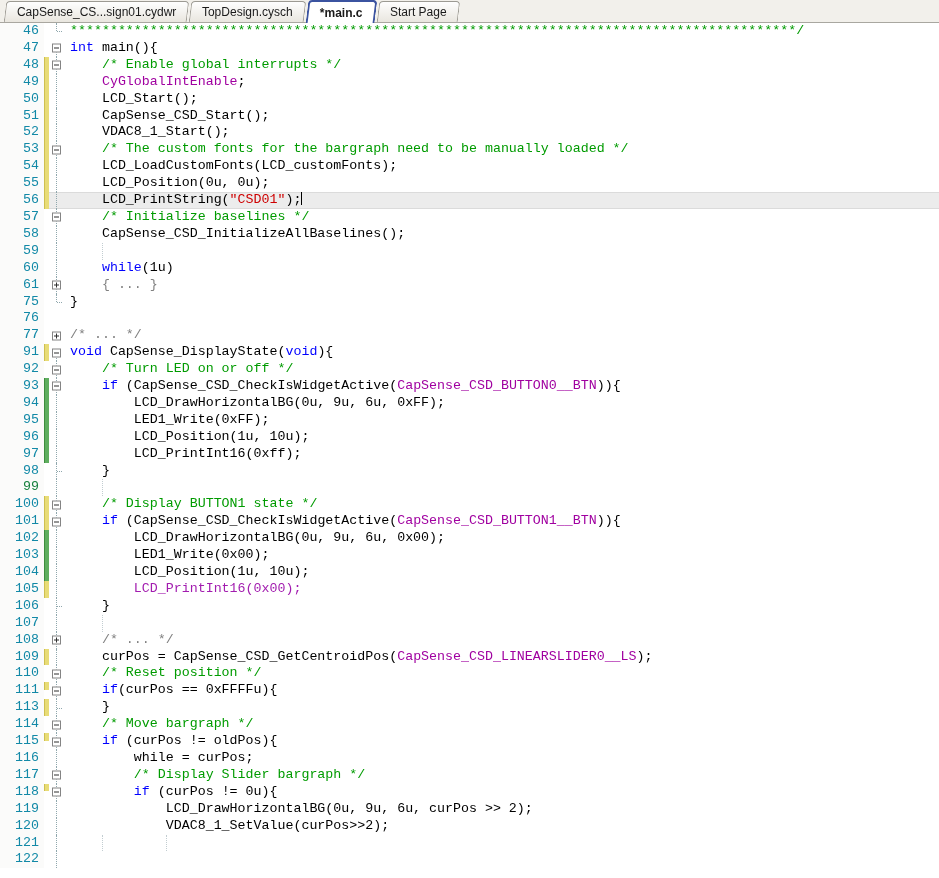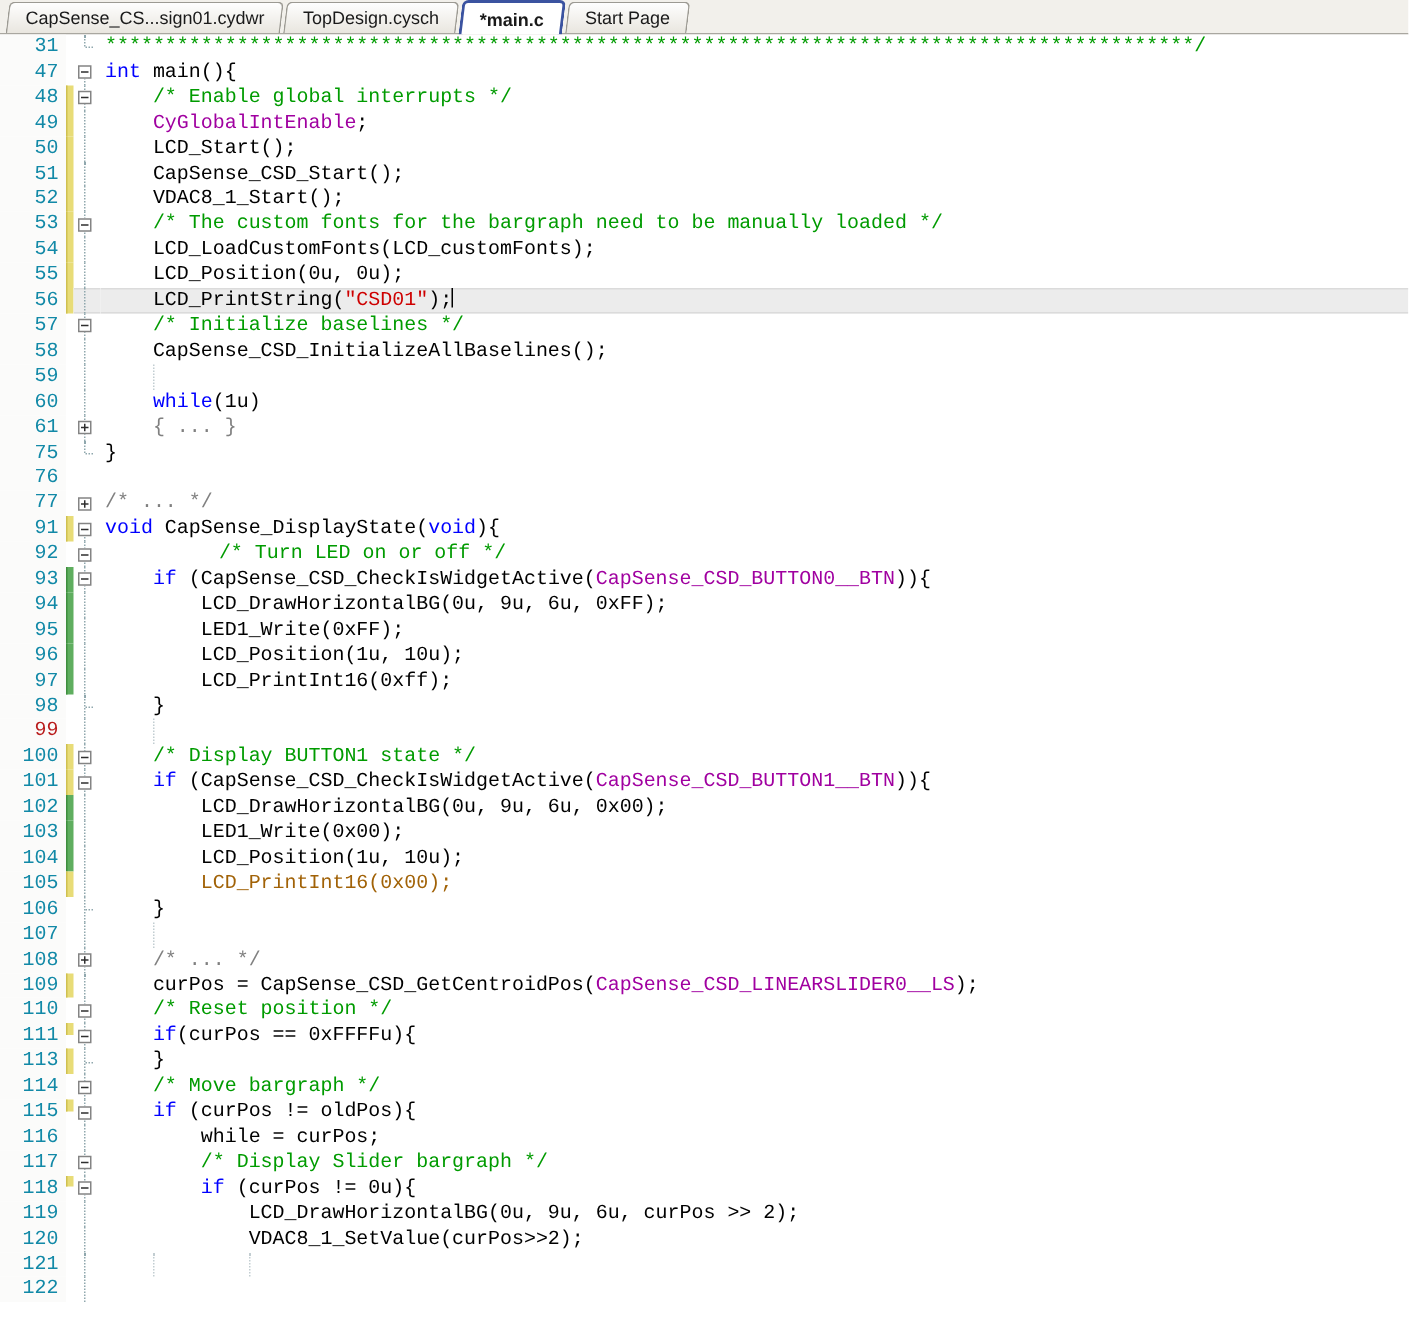--- a/index.html
+++ b/index.html
@@ -72,54 +72,54 @@
       <span class="lbl">TopDesign.cysch</span>
     </div>
     <div class="tab active">
       <span class="lbl">*main.c</span>
     </div>
     <div class="tab">
       <span class="lbl">Start Page</span>
     </div>
   </div>
 <div class="editor">
-    <div class="row"><span class="ln" style="color: rgb(18, 137, 167);">31</span><span class="cbar"></span><span class="fold"><span class="vl top"></span><span class="dash"></span></span><span class="code"><span style="color: rgb(0, 155, 0);">*******************************************************************************************/</span></span></div>
+    <div class="row"><span class="ln" style="color: rgb(18, 137, 167);">46</span><span class="cbar"></span><span class="fold"><span class="vl top"></span><span class="dash"></span></span><span class="code"><span style="color: rgb(0, 155, 0);">*******************************************************************************************/</span></span></div>
     <div class="row"><span class="ln" style="color: rgb(18, 137, 167);">47</span><span class="cbar"></span><span class="fold"><span class="vl bot"></span><span class="box"><b class="h"></b></span></span><span class="code"><span style="color: rgb(0, 0, 255);">int</span><span style="color: rgb(0, 0, 0);"> main(){</span></span></div>
     <div class="row"><span class="ln" style="color: rgb(18, 137, 167);">48</span><span class="cbar"><i class="y"></i></span><span class="fold"><span class="vl"></span><span class="box"><b class="h"></b></span></span><span class="code"><span style="color: rgb(0, 0, 0);">    </span><span style="color: rgb(0, 155, 0);">/* Enable global interrupts */</span></span></div>
     <div class="row"><span class="ln" style="color: rgb(18, 137, 167);">49</span><span class="cbar"><i class="y"></i></span><span class="fold"><span class="vl"></span></span><span class="code"><span style="color: rgb(0, 0, 0);">    </span><span style="color: rgb(160, 0, 160);">CyGlobalIntEnable</span><span style="color: rgb(0, 0, 0);">;</span></span></div>
     <div class="row"><span class="ln" style="color: rgb(18, 137, 167);">50</span><span class="cbar"><i class="y"></i></span><span class="fold"><span class="vl"></span></span><span class="code"><span style="color: rgb(0, 0, 0);">    LCD_Start();</span></span></div>
     <div class="row"><span class="ln" style="color: rgb(18, 137, 167);">51</span><span class="cbar"><i class="y"></i></span><span class="fold"><span class="vl"></span></span><span class="code"><span style="color: rgb(0, 0, 0);">    CapSense_CSD_Start();</span></span></div>
     <div class="row"><span class="ln" style="color: rgb(18, 137, 167);">52</span><span class="cbar"><i class="y"></i></span><span class="fold"><span class="vl"></span></span><span class="code"><span style="color: rgb(0, 0, 0);">    VDAC8_1_Start();</span></span></div>
     <div class="row"><span class="ln" style="color: rgb(18, 137, 167);">53</span><span class="cbar"><i class="y"></i></span><span class="fold"><span class="vl"></span><span class="box"><b class="h"></b></span></span><span class="code"><span style="color: rgb(0, 0, 0);">    </span><span style="color: rgb(0, 155, 0);">/* The custom fonts for the bargraph need to be manually loaded */</span></span></div>
     <div class="row"><span class="ln" style="color: rgb(18, 137, 167);">54</span><span class="cbar"><i class="y"></i></span><span class="fold"><span class="vl"></span></span><span class="code"><span style="color: rgb(0, 0, 0);">    LCD_LoadCustomFonts(LCD_customFonts);</span></span></div>
     <div class="row"><span class="ln" style="color: rgb(18, 137, 167);">55</span><span class="cbar"><i class="y"></i></span><span class="fold"><span class="vl"></span></span><span class="code"><span style="color: rgb(0, 0, 0);">    LCD_Position(0u, 0u);</span></span></div>
     <div class="row cur"><span class="ln" style="color: rgb(18, 137, 167);">56</span><span class="cbar"><i class="y"></i></span><span class="fold"><span class="vl"></span></span><span class="code"><span style="color: rgb(0, 0, 0);">    LCD_PrintString(</span><span style="color: rgb(206, 0, 0);">"CSD01"</span><span style="color: rgb(0, 0, 0);">);</span><span class="caret"></span></span></div>
     <div class="row"><span class="ln" style="color: rgb(18, 137, 167);">57</span><span class="cbar"></span><span class="fold"><span class="vl"></span><span class="box"><b class="h"></b></span></span><span class="code"><span style="color: rgb(0, 0, 0);">    </span><span style="color: rgb(0, 155, 0);">/* Initialize baselines */</span></span></div>
     <div class="row"><span class="ln" style="color: rgb(18, 137, 167);">58</span><span class="cbar"></span><span class="fold"><span class="vl"></span></span><span class="code"><span style="color: rgb(0, 0, 0);">    CapSense_CSD_InitializeAllBaselines();</span></span></div>
     <div class="row"><span class="ln" style="color: rgb(18, 137, 167);">59</span><span class="cbar"></span><span class="fold"><span class="vl"></span></span><span class="code"><span class="guide" style="left: 34.92px;"></span></span></div>
     <div class="row"><span class="ln" style="color: rgb(18, 137, 167);">60</span><span class="cbar"></span><span class="fold"><span class="vl"></span></span><span class="code"><span style="color: rgb(0, 0, 0);">    </span><span style="color: rgb(0, 0, 255);">while</span><span style="color: rgb(0, 0, 0);">(1u)</span></span></div>
     <div class="row"><span class="ln" style="color: rgb(18, 137, 167);">61</span><span class="cbar"></span><span class="fold"><span class="vl"></span><span class="box"><b class="h"></b><b class="v"></b></span></span><span class="code"><span style="color: rgb(0, 0, 0);">    </span><span style="color: rgb(128, 128, 128);">{ ... }</span></span></div>
     <div class="row"><span class="ln" style="color: rgb(18, 137, 167);">75</span><span class="cbar"></span><span class="fold"><span class="vl top"></span><span class="dash"></span></span><span class="code"><span style="color: rgb(0, 0, 0);">}</span></span></div>
     <div class="row"><span class="ln" style="color: rgb(18, 137, 167);">76</span><span class="cbar"></span><span class="fold"></span><span class="code"></span></div>
     <div class="row"><span class="ln" style="color: rgb(18, 137, 167);">77</span><span class="cbar"></span><span class="fold"><span class="box"><b class="h"></b><b class="v"></b></span></span><span class="code"><span style="color: rgb(128, 128, 128);">/* ... */</span></span></div>
     <div class="row"><span class="ln" style="color: rgb(18, 137, 167);">91</span><span class="cbar"><i class="y"></i></span><span class="fold"><span class="vl bot"></span><span class="box"><b class="h"></b></span></span><span class="code"><span style="color: rgb(0, 0, 255);">void</span><span style="color: rgb(0, 0, 0);"> CapSense_DisplayState(</span><span style="color: rgb(0, 0, 255);">void</span><span style="color: rgb(0, 0, 0);">){</span></span></div>
-    <div class="row"><span class="ln" style="color: rgb(18, 137, 167); padding-left: 23px;">92</span><span class="cbar"></span><span class="fold"><span class="vl"></span><span class="box"><b class="h"></b></span></span><span class="code"><span style="color: rgb(0, 0, 0);">    </span><span style="color: rgb(0, 155, 0); margin-left: 44px;">/* Turn LED on or off */</span></span></div>
+    <div class="row"><span class="ln" style="color: rgb(18, 137, 167); padding-left: 23px;">92</span><span class="cbar"></span><span class="fold"><span class="vl"></span><span class="box"><b class="h"></b></span></span><span class="code"><span style="color: rgb(0, 0, 0);">    </span><span style="color: rgb(0, 155, 0);">/* Turn LED on or off */</span></span></div>
     <div class="row"><span class="ln" style="color: rgb(18, 137, 167);">93</span><span class="cbar"><i class="g"></i></span><span class="fold"><span class="vl"></span><span class="box"><b class="h"></b></span></span><span class="code"><span style="color: rgb(0, 0, 0);">    </span><span style="color: rgb(0, 0, 255);">if</span><span style="color: rgb(0, 0, 0);"> (CapSense_CSD_CheckIsWidgetActive(</span><span style="color: rgb(160, 0, 160);">CapSense_CSD_BUTTON0__BTN</span><span style="color: rgb(0, 0, 0);">)){</span></span></div>
     <div class="row"><span class="ln" style="color: rgb(18, 137, 167);">94</span><span class="cbar"><i class="g"></i></span><span class="fold"><span class="vl"></span></span><span class="code"><span style="color: rgb(0, 0, 0);">        LCD_DrawHorizontalBG(0u, 9u, 6u, 0xFF);</span></span></div>
     <div class="row"><span class="ln" style="color: rgb(18, 137, 167);">95</span><span class="cbar"><i class="g"></i></span><span class="fold"><span class="vl"></span></span><span class="code"><span style="color: rgb(0, 0, 0);">        LED1_Write(0xFF);</span></span></div>
     <div class="row"><span class="ln" style="color: rgb(18, 137, 167);">96</span><span class="cbar"><i class="g"></i></span><span class="fold"><span class="vl"></span></span><span class="code"><span style="color: rgb(0, 0, 0);">        LCD_Position(1u, 10u);</span></span></div>
     <div class="row"><span class="ln" style="color: rgb(18, 137, 167);">97</span><span class="cbar"><i class="g"></i></span><span class="fold"><span class="vl"></span></span><span class="code"><span style="color: rgb(0, 0, 0);">        LCD_PrintInt16(0xff);</span></span></div>
     <div class="row"><span class="ln" style="color: rgb(18, 137, 167);">98</span><span class="cbar"></span><span class="fold"><span class="vl"></span><span class="dash"></span></span><span class="code"><span style="color: rgb(0, 0, 0);">    }</span></span></div>
-    <div class="row"><span class="ln" style="color: #b91c1c;">99</span><span class="cbar"></span><span class="fold"><span class="vl"></span></span><span class="code"><span class="guide" style="left: 34.92px;"></span></span></div>
+    <div class="row"><span class="ln" style="color: #15803d;">99</span><span class="cbar"></span><span class="fold"><span class="vl"></span></span><span class="code"><span class="guide" style="left: 34.92px;"></span></span></div>
     <div class="row"><span class="ln" style="color: rgb(18, 137, 167);">100</span><span class="cbar"><i class="y"></i></span><span class="fold"><span class="vl"></span><span class="box"><b class="h"></b></span></span><span class="code"><span style="color: rgb(0, 0, 0);">    </span><span style="color: rgb(0, 155, 0);">/* Display BUTTON1 state */</span></span></div>
     <div class="row"><span class="ln" style="color: rgb(18, 137, 167);">101</span><span class="cbar"><i class="y"></i></span><span class="fold"><span class="vl"></span><span class="box"><b class="h"></b></span></span><span class="code"><span style="color: rgb(0, 0, 0);">    </span><span style="color: rgb(0, 0, 255);">if</span><span style="color: rgb(0, 0, 0);"> (CapSense_CSD_CheckIsWidgetActive(</span><span style="color: rgb(160, 0, 160);">CapSense_CSD_BUTTON1__BTN</span><span style="color: rgb(0, 0, 0);">)){</span></span></div>
     <div class="row"><span class="ln" style="color: rgb(18, 137, 167);">102</span><span class="cbar"><i class="g"></i></span><span class="fold"><span class="vl"></span></span><span class="code"><span style="color: rgb(0, 0, 0);">        LCD_DrawHorizontalBG(0u, 9u, 6u, 0x00);</span></span></div>
     <div class="row"><span class="ln" style="color: rgb(18, 137, 167);">103</span><span class="cbar"><i class="g"></i></span><span class="fold"><span class="vl"></span></span><span class="code"><span style="color: rgb(0, 0, 0);">        LED1_Write(0x00);</span></span></div>
     <div class="row"><span class="ln" style="color: rgb(18, 137, 167);">104</span><span class="cbar"><i class="g"></i></span><span class="fold"><span class="vl"></span></span><span class="code"><span style="color: rgb(0, 0, 0);">        LCD_Position(1u, 10u);</span></span></div>
-    <div class="row"><span class="ln" style="color: rgb(18, 137, 167);">105</span><span class="cbar"><i class="y"></i></span><span class="fold"><span class="vl"></span></span><span class="code"><span style="color: #a16207;">        LCD_PrintInt16(0x00);</span></span></div>
+    <div class="row"><span class="ln" style="color: rgb(18, 137, 167);">105</span><span class="cbar"><i class="y"></i></span><span class="fold"><span class="vl"></span></span><span class="code"><span style="color: #a21caf;">        LCD_PrintInt16(0x00);</span></span></div>
     <div class="row"><span class="ln" style="color: rgb(18, 137, 167);">106</span><span class="cbar"></span><span class="fold"><span class="vl"></span><span class="dash"></span></span><span class="code"><span style="color: rgb(0, 0, 0);">    }</span></span></div>
     <div class="row"><span class="ln" style="color: rgb(18, 137, 167);">107</span><span class="cbar"></span><span class="fold"><span class="vl"></span></span><span class="code"><span class="guide" style="left: 34.92px;"></span></span></div>
     <div class="row"><span class="ln" style="color: rgb(18, 137, 167);">108</span><span class="cbar"></span><span class="fold"><span class="vl"></span><span class="box"><b class="h"></b><b class="v"></b></span></span><span class="code"><span style="color: rgb(0, 0, 0);">    </span><span style="color: rgb(128, 128, 128);">/* ... */</span></span></div>
     <div class="row"><span class="ln" style="color: rgb(18, 137, 167);">109</span><span class="cbar"><i class="y"></i></span><span class="fold"><span class="vl"></span></span><span class="code"><span style="color: rgb(0, 0, 0);">    curPos = CapSense_CSD_GetCentroidPos(</span><span style="color: rgb(160, 0, 160);">CapSense_CSD_LINEARSLIDER0__LS</span><span style="color: rgb(0, 0, 0);">);</span></span></div>
     <div class="row"><span class="ln" style="color: rgb(18, 137, 167);">110</span><span class="cbar"></span><span class="fold"><span class="vl"></span><span class="box"><b class="h"></b></span></span><span class="code"><span style="color: rgb(0, 0, 0);">    </span><span style="color: rgb(0, 155, 0);">/* Reset position */</span></span></div>
     <div class="row"><span class="ln" style="color: rgb(18, 137, 167);">111</span><span class="cbar"><i class="yt"></i></span><span class="fold"><span class="vl"></span><span class="box"><b class="h"></b></span></span><span class="code"><span style="color: rgb(0, 0, 0);">    </span><span style="color: rgb(0, 0, 255);">if</span><span style="color: rgb(0, 0, 0);">(curPos == 0xFFFFu){</span></span></div>
     <div class="row"><span class="ln" style="color: rgb(18, 137, 167);">113</span><span class="cbar"><i class="y"></i></span><span class="fold"><span class="vl"></span><span class="dash"></span></span><span class="code"><span style="color: rgb(0, 0, 0);">    }</span></span></div>
     <div class="row"><span class="ln" style="color: rgb(18, 137, 167);">114</span><span class="cbar"></span><span class="fold"><span class="vl"></span><span class="box"><b class="h"></b></span></span><span class="code"><span style="color: rgb(0, 0, 0);">    </span><span style="color: rgb(0, 155, 0);">/* Move bargraph */</span></span></div>
     <div class="row"><span class="ln" style="color: rgb(18, 137, 167);">115</span><span class="cbar"><i class="yt"></i></span><span class="fold"><span class="vl"></span><span class="box"><b class="h"></b></span></span><span class="code"><span style="color: rgb(0, 0, 0);">    </span><span style="color: rgb(0, 0, 255);">if</span><span style="color: rgb(0, 0, 0);"> (curPos != oldPos){</span></span></div>
     <div class="row"><span class="ln" style="color: rgb(18, 137, 167);">116</span><span class="cbar"></span><span class="fold"><span class="vl"></span></span><span class="code"><span style="color: rgb(0, 0, 0);">        while = curPos;</span></span></div>

